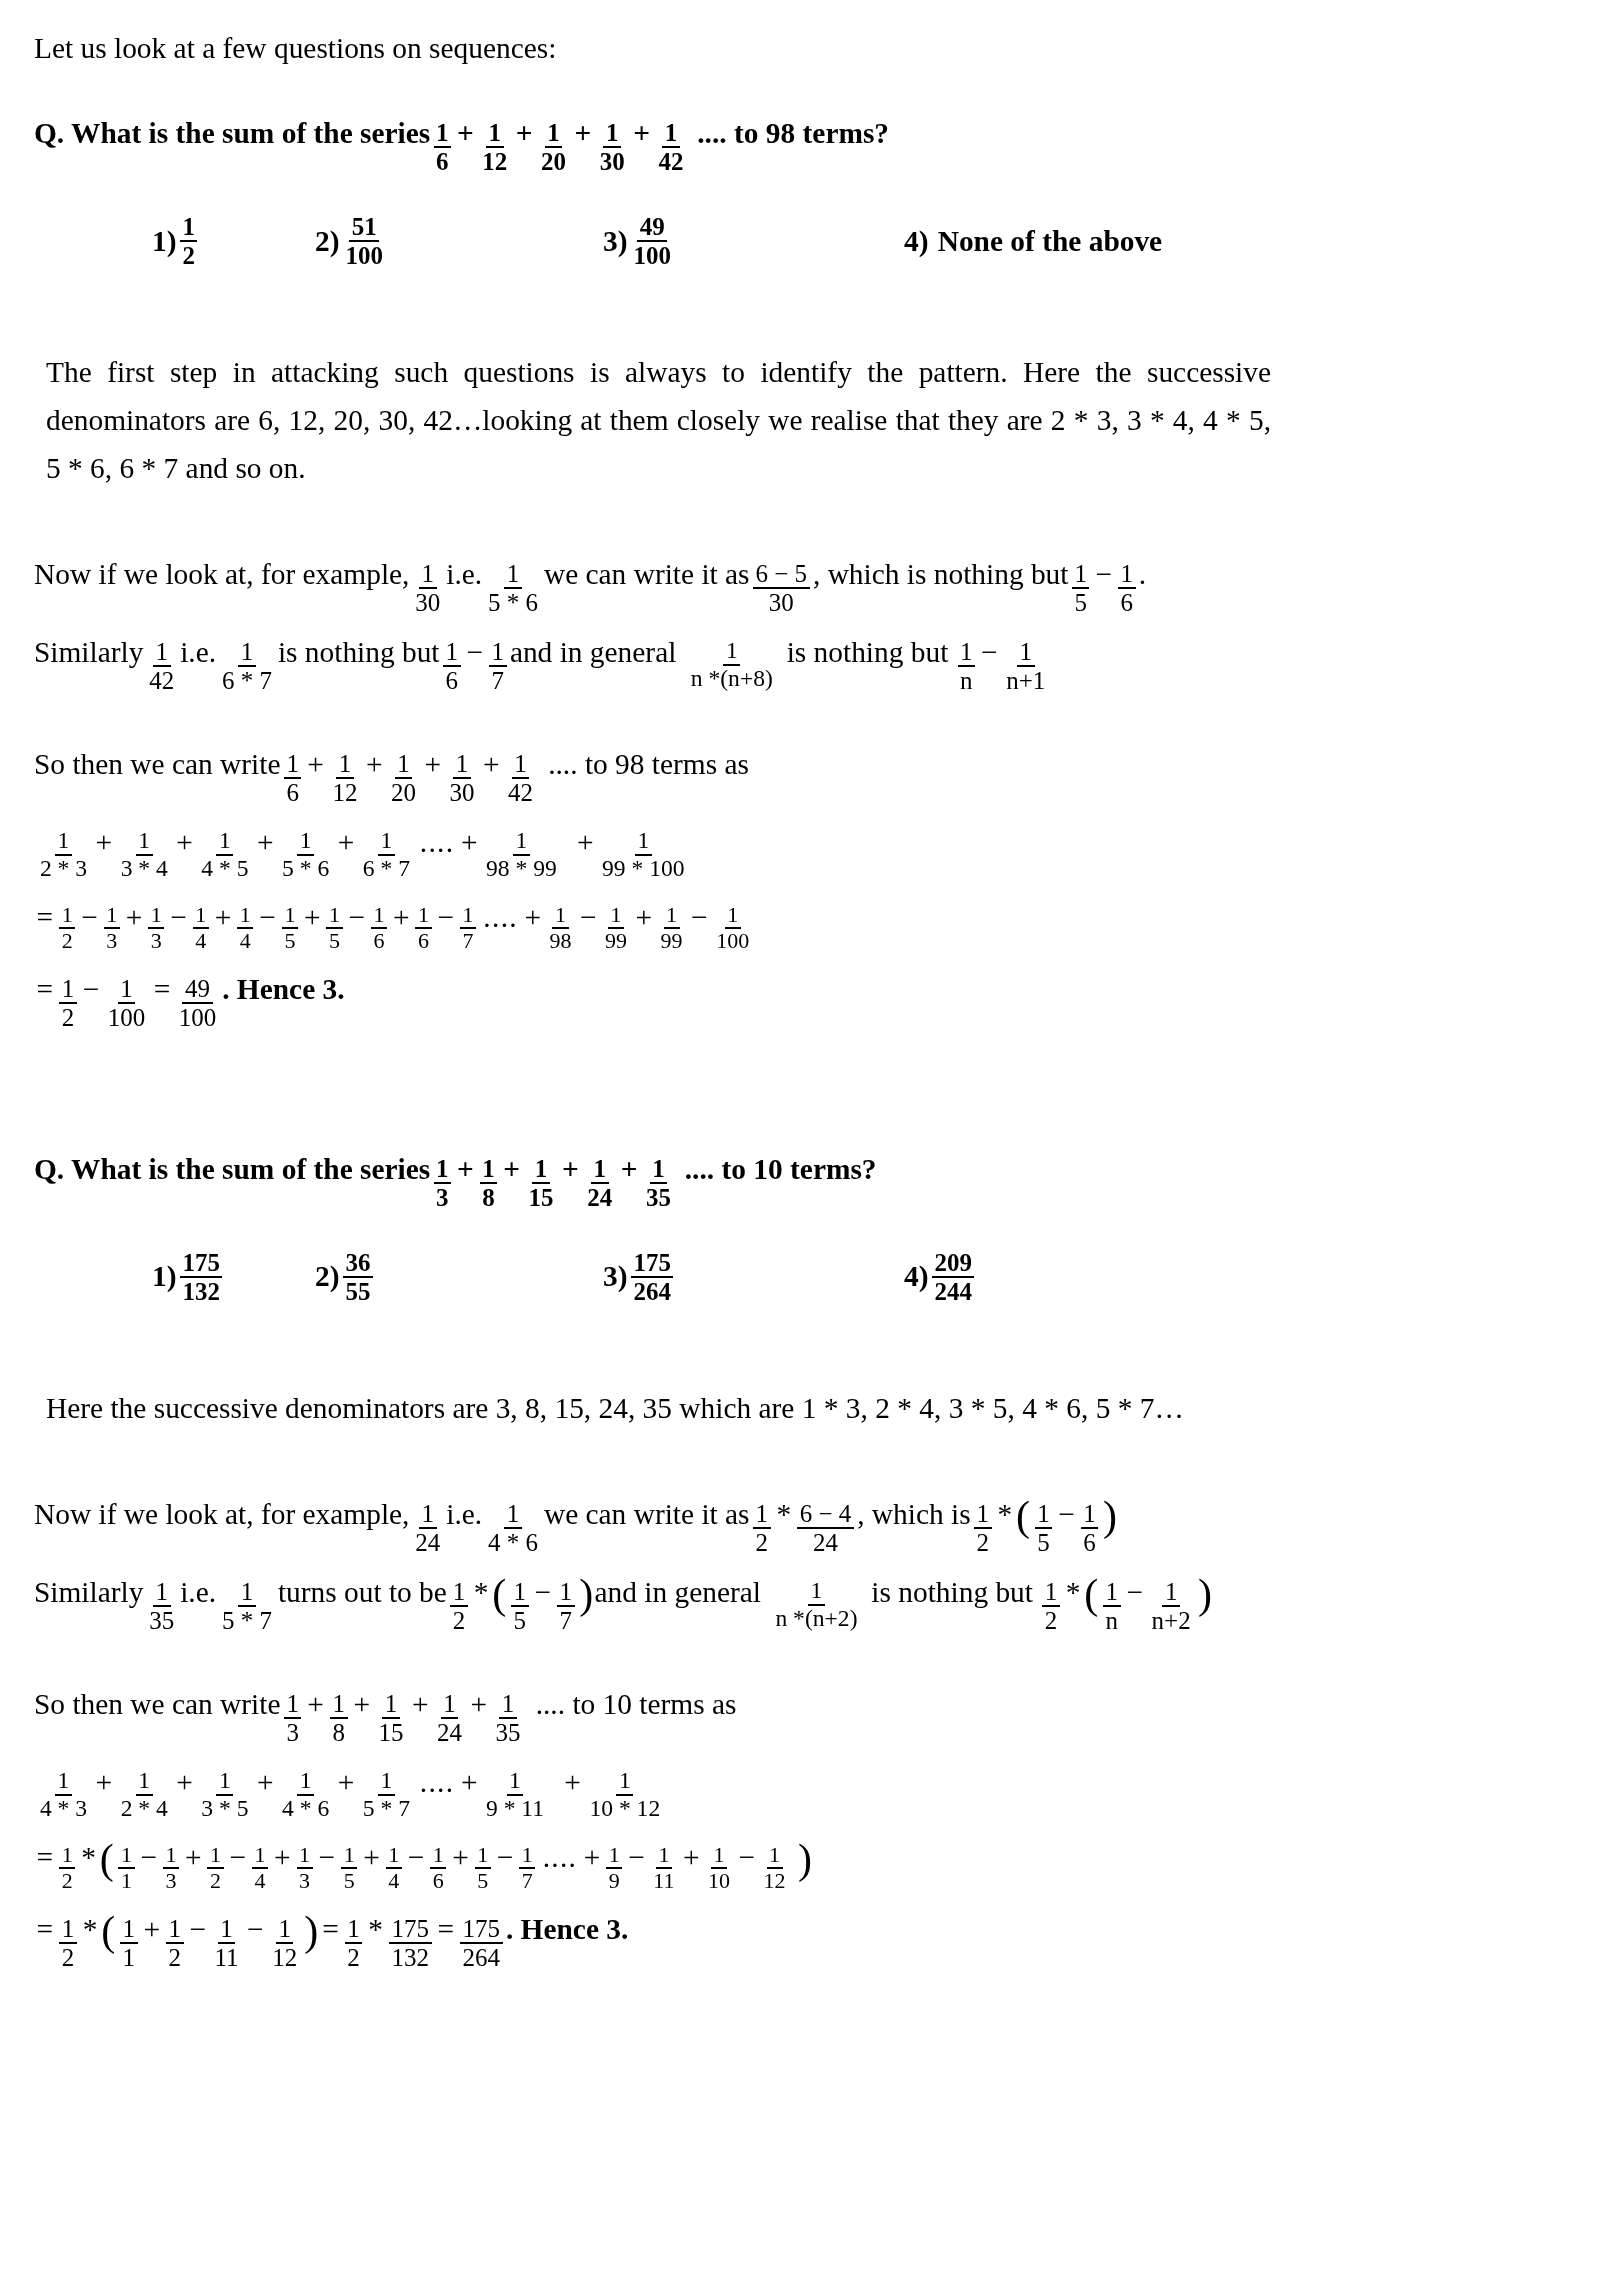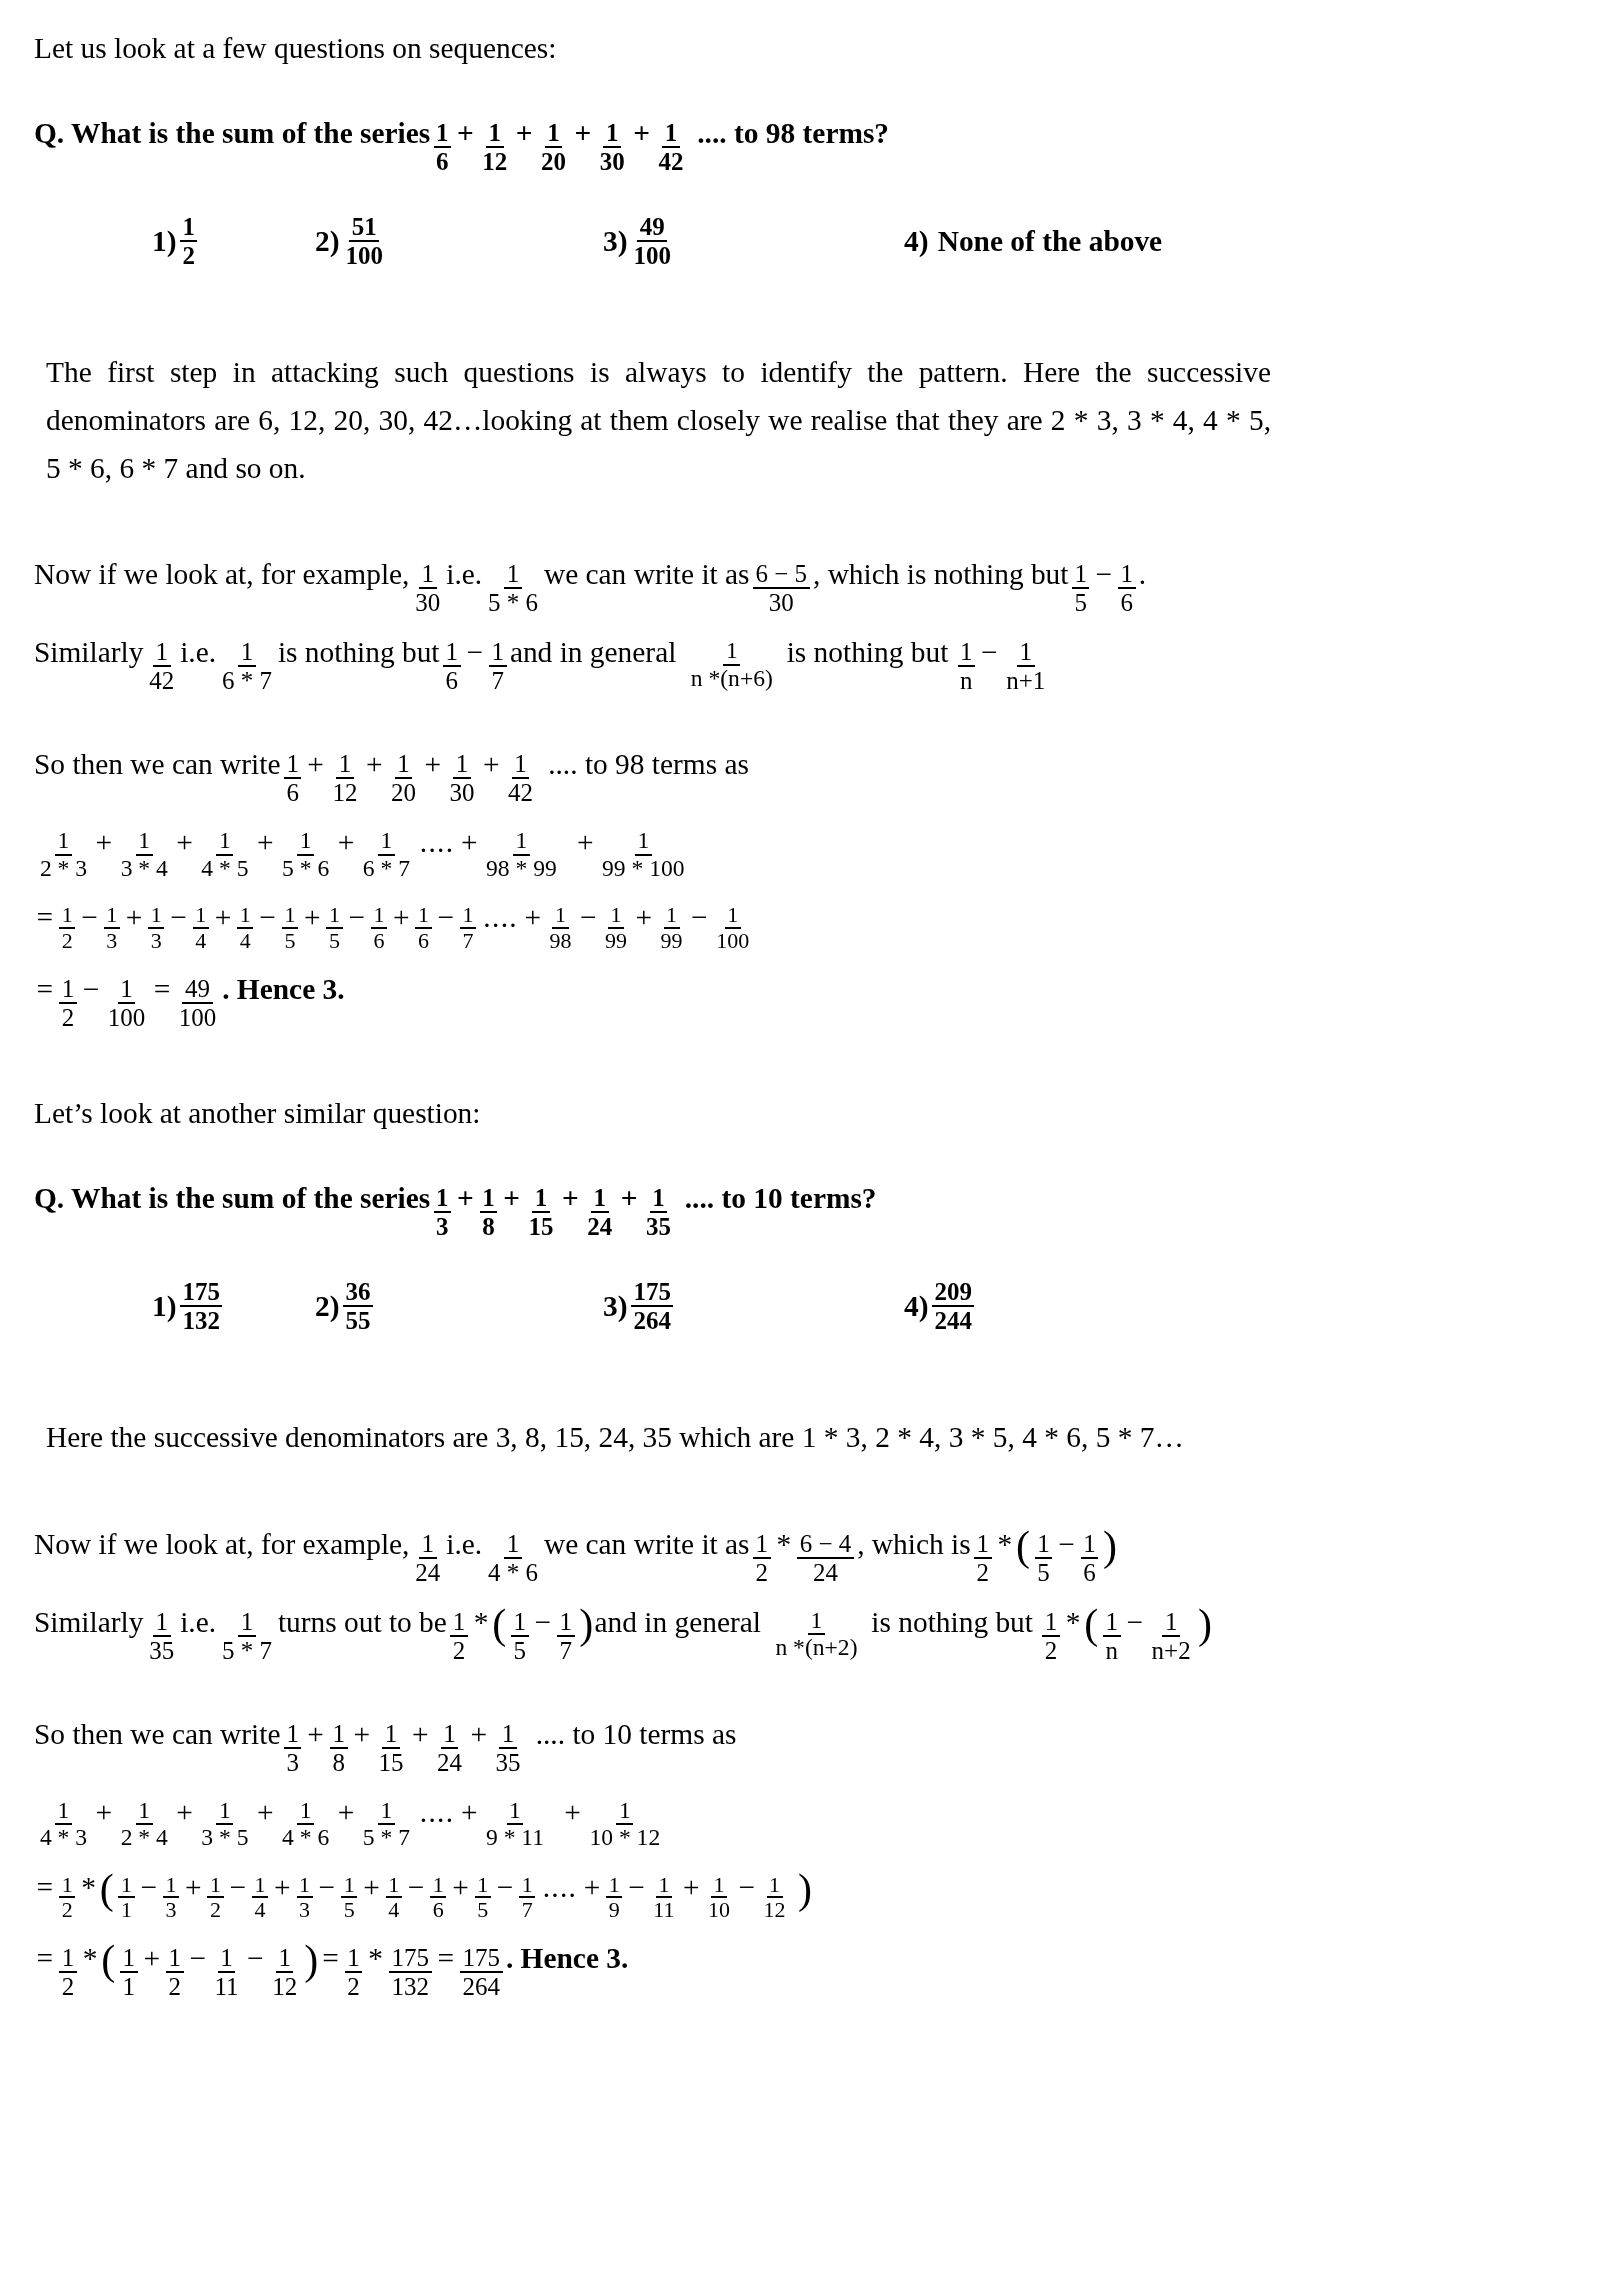--- a/index.html
+++ b/index.html
@@ -202,21 +202,21 @@
       <span class="den">6</span>
     </span>
     <span class="op">−</span>
     <span class="frac">
       <span class="num">1</span>
       <span class="den">7</span>
     </span>
     <span class="txt">and in general</span>
     <span class="frac wide" style="margin-left:11.8px">
       <span class="num">1</span>
-      <span class="den">n *(n+6)</span>
+      <span class="den">n *(n+8)</span>
     </span>
     <span class="txt" style="padding-left:7.9px">is nothing but</span>
     <span class="frac" style="margin-left:9.2px">
       <span class="num">1</span>
       <span class="den">n</span>
     </span>
     <span class="op">−</span>
     <span class="frac">
       <span class="num">1</span>
       <span class="den">n+1</span>
@@ -386,21 +386,20 @@
     <span class="op">=</span>
     <span class="frac">
       <span class="num">49</span>
       <span class="den">100</span>
     </span>
     <span class="txt bold">. Hence 3.</span>
   </div>
 
   <div class="gap-xl"></div>
 
-  <div class="ln">Let’s look at another similar question:</div>
 
   <div class="gap-l"></div>
 
   <div class="mrow bold">
     <span class="txt">Q. What is the sum of the series</span>
     <span class="frac b">
       <span class="num">1</span>
       <span class="den">3</span>
     </span>
     <span class="op big">+</span>

